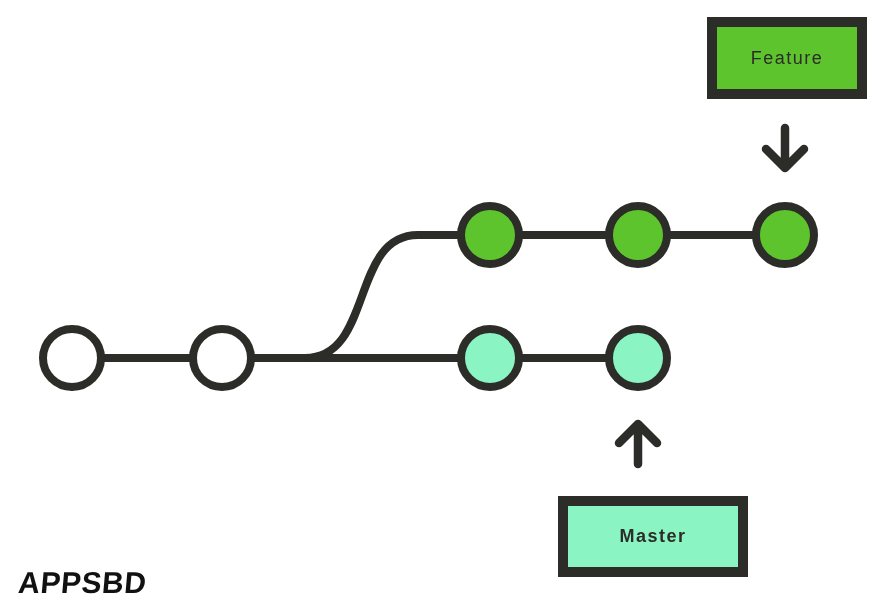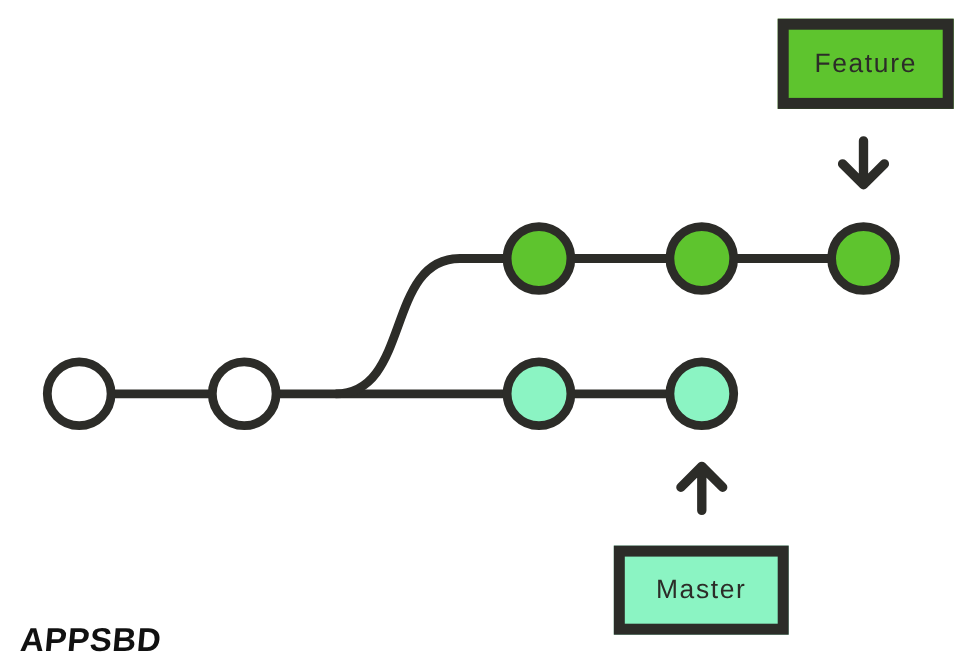--- a/index.html
+++ b/index.html
@@ -42,37 +42,38 @@
   .node-white  { fill: var(--commit_white); }
   .node-green  { fill: var(--feature_green); }
   .node-mint   { fill: var(--master_mint); }
   .label-box {
     position: absolute;
     box-sizing: border-box;
     border: 10px solid var(--ink);
     display: flex;
     align-items: center;
     justify-content: center;
-    font-size: 24px;
+    font-size: 18px;
     letter-spacing: 1.5px;
     color: var(--ink);
   }
   .feature-box {
     left: 707px;
     top: 17px;
     width: 160px;
     height: 82px;
     background: var(--feature_green);
   }
   .master-box {
     left: 558px;
     top: 496px;
-    width: 159px;
+    width: 190px;
     height: 81px;
     background: var(--master_mint);
+    font-weight: bold;
   }
   .logo {
     position: absolute;
     left: 17px;
     top: 566px;
     font-size: 30px;
     font-weight: bold;
     letter-spacing: 0.5px;
     color: #111111;
     transform: skewX(-5deg);

